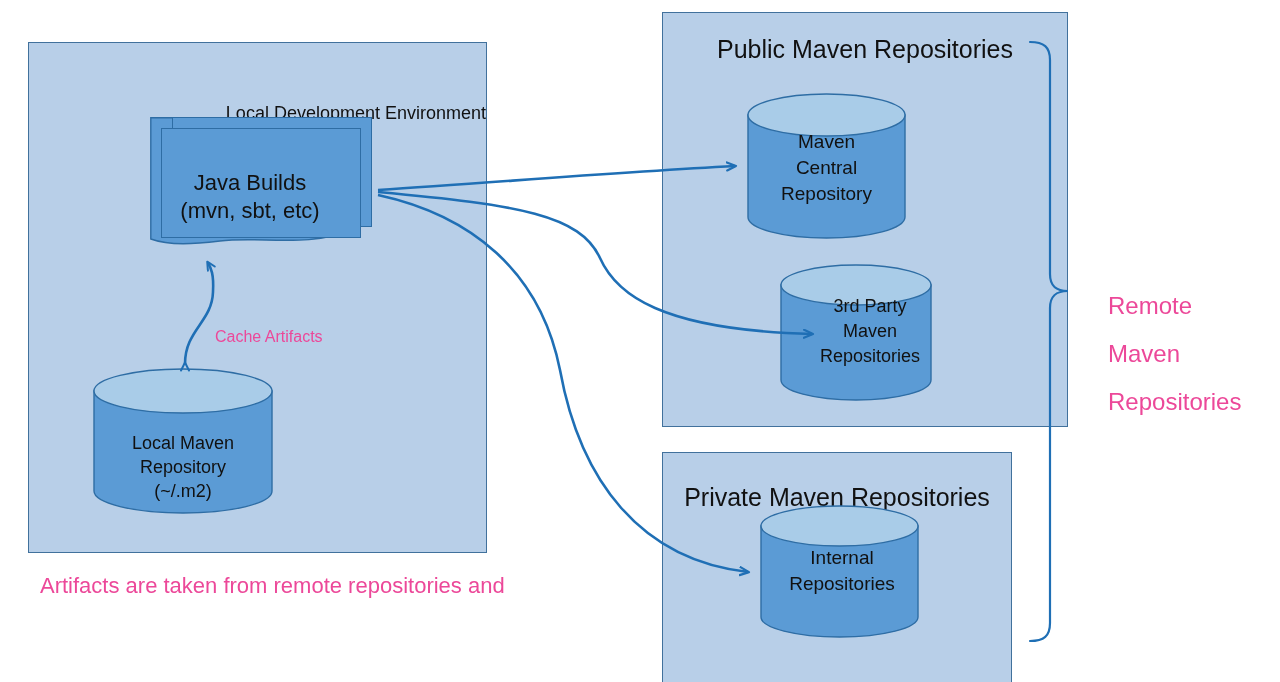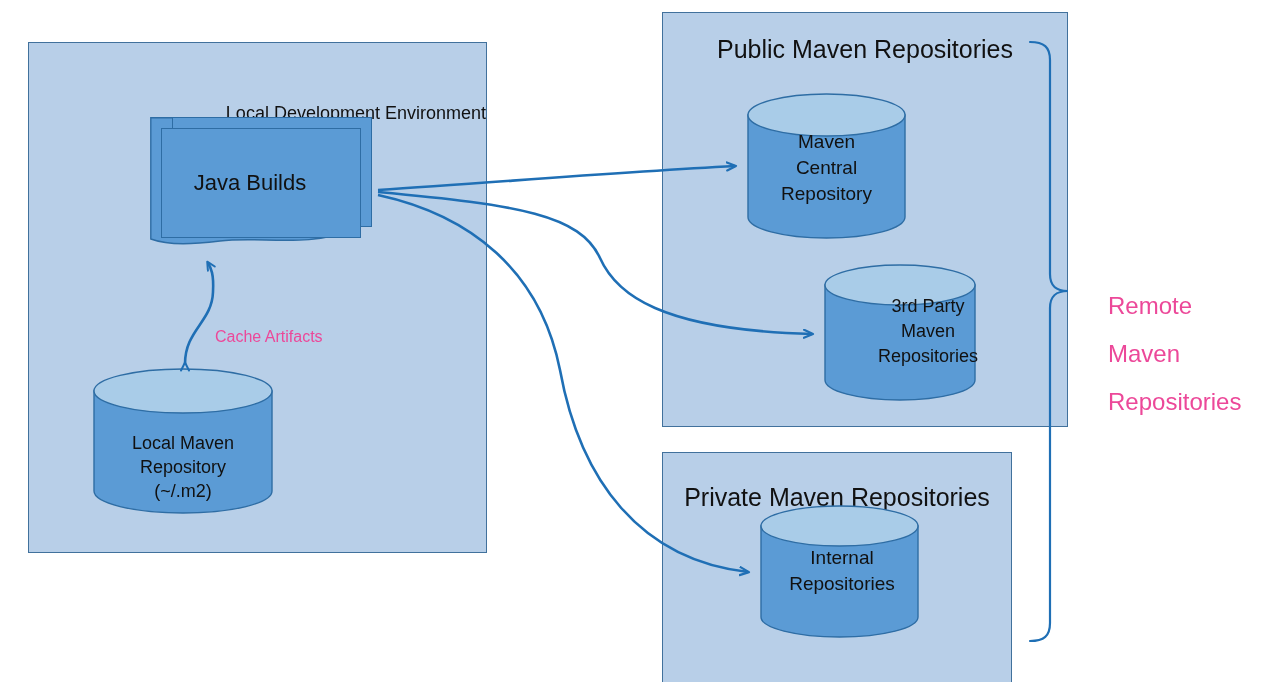--- a/index.html
+++ b/index.html
@@ -111,21 +111,21 @@
     color: #111111;
     z-index: 3;
   }
 
   #cyl-local        { left: 93px;  top: 368px; width: 180px; height: 146px; }
   #cyl-local .cyl-label  { top: 63px; font-size: 18px; line-height: 24px; }
 
   #cyl-central      { left: 747px; top: 93px;  width: 159px; height: 146px; }
   #cyl-central .cyl-label { top: 36px; font-size: 19px; line-height: 26px; }
 
-  #cyl-thirdparty   { left: 824px; top: 264px; width: 180px; height: 137px; padding-left: 28px; }
+  #cyl-thirdparty   { left: 780px; top: 264px; width: 180px; height: 137px; }
   #cyl-thirdparty .cyl-label { top: 30px; font-size: 18px; line-height: 25px; }
 
   #cyl-internal     { left: 760px; top: 505px; width: 164px; height: 133px; }
   #cyl-internal .cyl-label { top: 40px; font-size: 19px; line-height: 26px; }
 
   
   .free-text {
     position: absolute;
     color: #ec4899;
   }
@@ -171,20 +171,21 @@
   <div id="builds-stack">
     <div class="doc-sheet" id="doc-back"></div>
     <div class="doc-sheet" id="doc-mid"></div>
     <div id="doc-front">
       <svg width="200" height="132" viewBox="0 0 200 132">
         <path d="M0.8,0.8 L199.2,0.8 L199.2,113 C160,131 110,119 70,124 C45,127 20,129 0.8,122 Z" fill="#5b9bd5" stroke="#2e6da4" stroke-width="1.4"></path>
       </svg>
     </div>
     <div class="builds-label">
       <div>Java Builds</div>
+      <div>(mvn, sbt, etc)</div>
     </div>
   </div>
 
   <div class="cylinder" id="cyl-local">
     <svg width="180" height="146" viewBox="0 0 180 146">
       <path d="M1,23 L1,123 A89,22 0 0 0 179,123 L179,23 Z" fill="#5b9bd5" stroke="#2e6da4" stroke-width="1.4"></path>
       <ellipse cx="90" cy="23" rx="89" ry="22" fill="#a9cce8" stroke="#2e6da4" stroke-width="1.4"></ellipse>
     </svg>
     <div class="cyl-label">
       <div>Local Maven</div>
@@ -262,15 +263,16 @@
              L1050,623 C1050,636 1044,641 1030,641" fill="none" stroke="#1f6fb5" stroke-width="2.2" stroke-linecap="round"></path>
   </svg>
 
   <div class="free-text" id="remote-label">
     <div>Remote</div>
     <div>Maven</div>
     <div>Repositories</div>
   </div>
 
   <div class="free-text" id="caption">
+    <div>Artifacts are taken from remote repositories and</div>
   </div>
 
 </div>
 
 </body></html>

